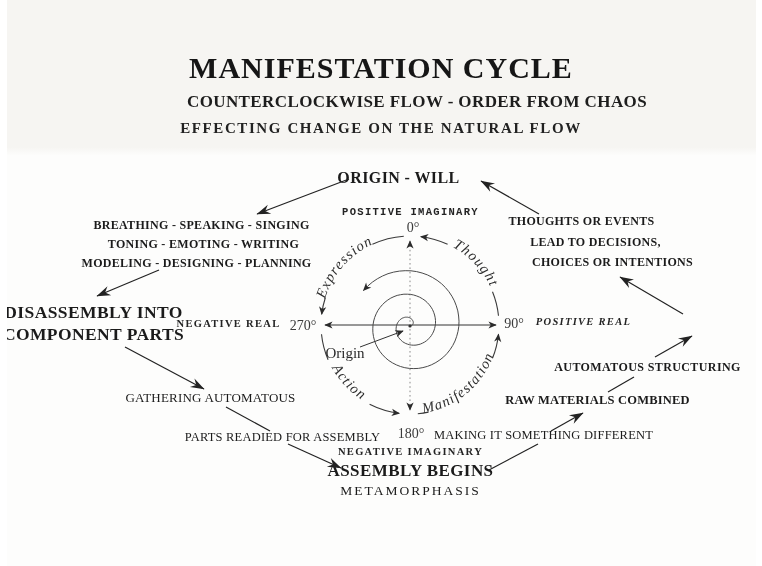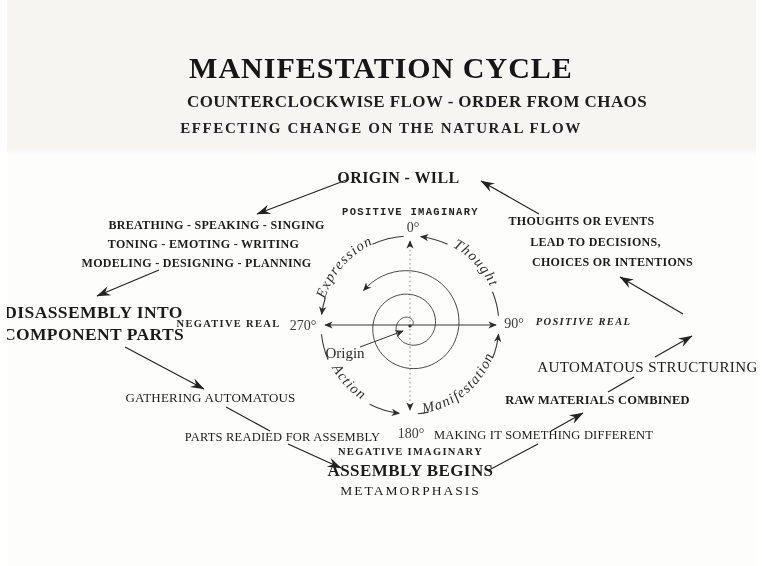--- a/index.html
+++ b/index.html
@@ -14,21 +14,21 @@
   }
   .title { margin:0; position:absolute; left:50%; top:68px; transform:translate(-50%,-50%);
            font-size:30px; font-weight:700; letter-spacing:1px; white-space:nowrap; color:#161616; }
   .sub1 { position:absolute; left:50%; top:102px; transform:translate(-50%,-50%);
           font-size:17px; font-weight:600; letter-spacing:0.4px; white-space:nowrap; color:#1d1d1d;margin-left:36px; }
   .sub2 { position:absolute; left:50%; top:128px; transform:translate(-50%,-50%);
           font-size:15px; font-weight:600; letter-spacing:1.6px; white-space:nowrap; color:#222; }
   .lbl { position:absolute; transform:translate(-50%,-50%); white-space:nowrap; line-height:1.15; }
   .big    { font-size:17.5px; font-weight:600; letter-spacing:0.4px; }
   .big2   { font-size:18px;   font-weight:500; letter-spacing:0.4px; }
-  .mid    { font-size:15px;   font-weight:400; letter-spacing:0.4px; }
+  .mid    { font-size:12px;   font-weight:700; letter-spacing:0.4px; }
   .small  { font-size:12px;   font-weight:600; letter-spacing:0.3px; }
   .smallr { font-size:12.5px; font-weight:500; letter-spacing:0.2px; }
   .smallb { font-size:12.5px; font-weight:700; letter-spacing:0.2px; }
   .axis   { font-size:10.5px; font-weight:700; letter-spacing:1.3px; color:#242424; }
   .meta   { font-size:13.5px; font-weight:500; letter-spacing:2px; }
   .twoline{ white-space:pre-line; text-align:center; line-height:22px; }
   svg.art { position:absolute; left:0; top:0; width:762px; height:566px; }
   .deg  { font-family:"Liberation Serif","DejaVu Serif",serif; font-size:14px; fill:#3a3a3a; }
   .circword { font-family:"Liberation Serif","DejaVu Serif",serif; font-size:14.5px;
               font-style:italic; letter-spacing:1.2px; fill:#2e2e2e; }
@@ -39,21 +39,21 @@
 
 <div class="stage">
 
   <h1 class="title">MANIFESTATION CYCLE</h1>
   <div class="sub1">COUNTERCLOCKWISE FLOW - ORDER FROM CHAOS</div>
   <div class="sub2">EFFECTING CHANGE ON THE NATURAL FLOW</div>
 
   <div class="lbl big" style="left:392px;top:178px;font-size:16px;">ORIGIN - WILL</div>
   <div class="lbl axis" style="left:404px;top:212px;font-family:Liberation Mono, monospace;">POSITIVE IMAGINARY</div>
 
-  <div class="lbl small" style="left:210px;top:226px;">BREATHING - SPEAKING - SINGING</div>
+  <div class="lbl small" style="left:195px;top:226px;">BREATHING - SPEAKING - SINGING</div>
   <div class="lbl small" style="left:197px;top:245px;">TONING - EMOTING - WRITING</div>
   <div class="lbl small" style="left:190px;top:264px;">MODELING - DESIGNING - PLANNING</div>
 
   <div class="lbl small" style="left:575px;top:222px;">THOUGHTS OR EVENTS</div>
   <div class="lbl small" style="left:589px;top:243px;">LEAD TO DECISIONS,</div>
   <div class="lbl small" style="left:606px;top:263px;">CHOICES OR INTENTIONS</div>
 
   <div class="lbl big twoline" style="left:87px;top:323px;">DISASSEMBLY INTO
 COMPONENT PARTS</div>
   <div class="lbl axis" style="left:222px;top:324px;">NEGATIVE REAL</div>

